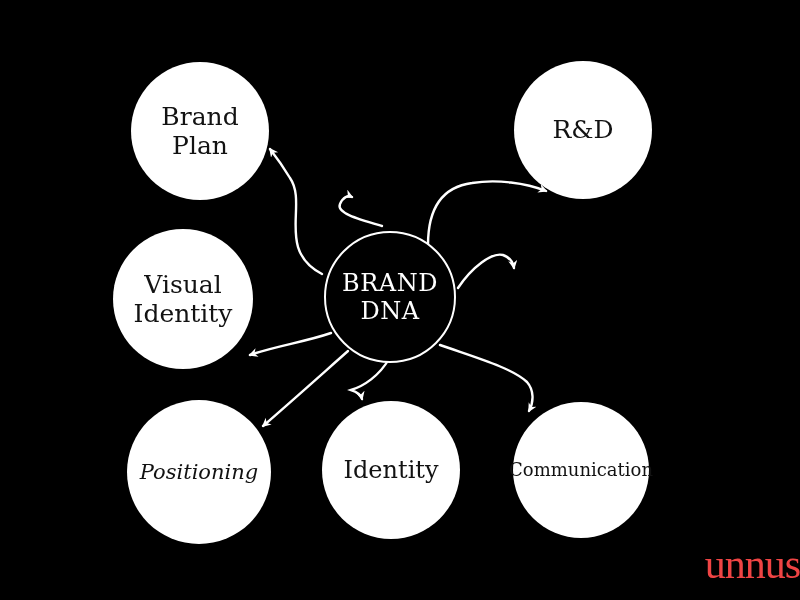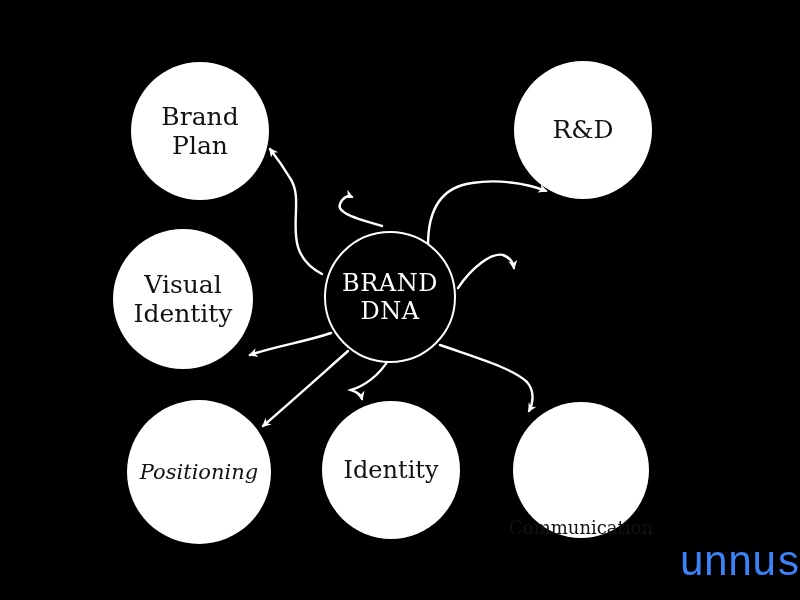--- a/index.html
+++ b/index.html
@@ -42,37 +42,37 @@
     line-height: 1.18;
     font-size: 25px;
   }
   .node-brand-plan      { left: 131px; top: 62px;  width: 138px; height: 138px; }
   .node-consumer        { left: 323px; top: 61px;  width: 138px; height: 138px; }
   .node-rd              { left: 514px; top: 61px;  width: 138px; height: 138px; text-align: center; }
   .node-visual-identity { left: 113px; top: 229px; width: 140px; height: 140px; }
   .node-staff           { left: 514px; top: 228px; width: 138px; height: 138px; }
   .node-positioning     { left: 127px; top: 400px; width: 144px; height: 144px; font-size: 21px; font-style: italic; }
   .node-products        { left: 322px; top: 401px; width: 138px; height: 138px; font-size: 24px; }
-  .node-communication   { left: 513px; top: 402px; width: 136px; height: 136px; font-size: 18px; align-items: flex-end; }
+  .node-communication   { left: 513px; top: 402px; width: 136px; height: 136px; font-size: 18px; }
   .node-center {
     left: 324px; top: 231px; width: 132px; height: 132px;
     background: #000000;
     color: #ffffff;
     border: 2px solid #ffffff;
     box-sizing: border-box;
     font-size: 24px;
     letter-spacing: 0.5px;
   }
   #brand-logo {
     position: absolute;
     right: 16px;
     bottom: 12px;
-    color: #3b82f6;
+    color: #ef4444;
     font-size: 42px;
-    font-family: Liberation Mono, monospace;
+    font-family: Liberation Serif, serif;
     letter-spacing: -1px;
     margin-top: 12px;
   }
 </style>
 </head>
 <body>
 
 <div id="stage">
 
   <svg id="arrow-layer" viewBox="0 0 800 600" xmlns="http://www.w3.org/2000/svg">

